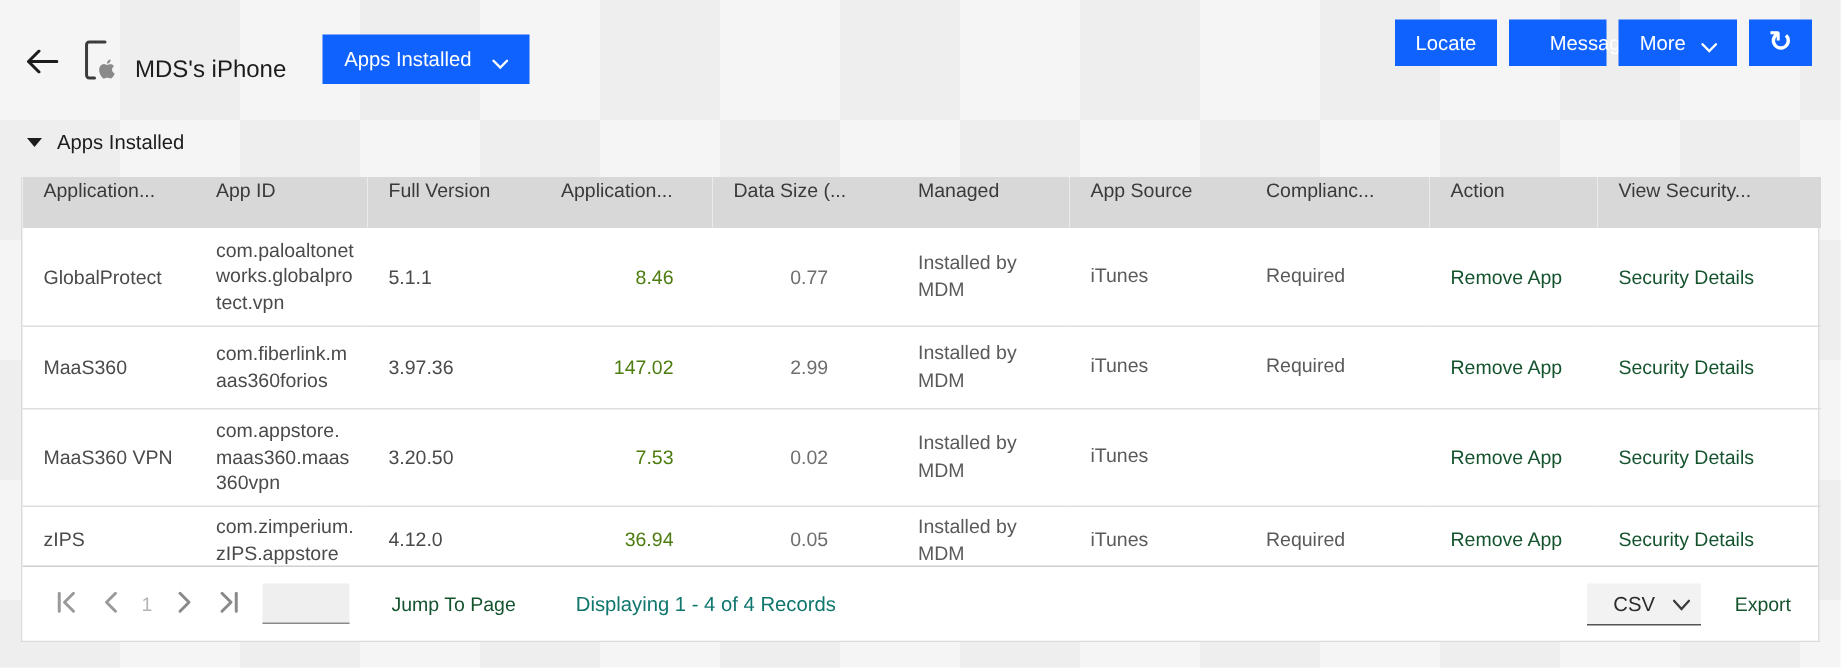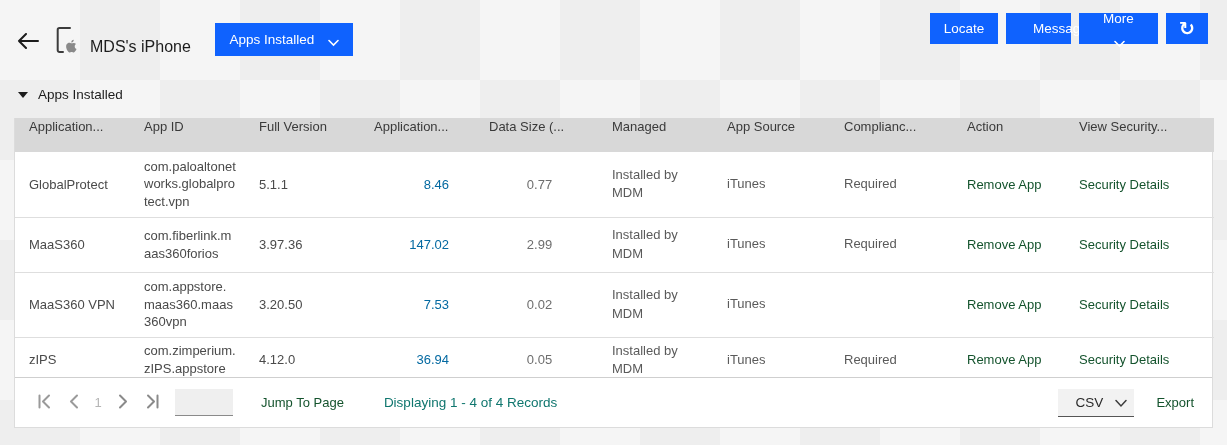--- a/index.html
+++ b/index.html
@@ -20,21 +20,21 @@
   .back-btn { margin-left:14px; width:28px; height:28px; border:none; background:transparent; cursor:pointer; display:flex; align-items:center; justify-content:center; }
   .device-icon { margin-left:8px; width:30px; height:32px; display:flex; align-items:center; justify-content:center; }
   .page-title { margin-left:10px; font-size:16px; color:#1c1c1c; }
   .btn { background:#0f62fe; color:#fff; border:none; font-size:13.5px; font-family:inherit; cursor:pointer; display:inline-flex; align-items:center; justify-content:center; }
   .view-btn { margin-left:24px; height:33px; min-width:138px; padding:0 14px; gap:14px; }
   .actions { position:absolute; right:19px; top:13px; display:flex; gap:8px; align-items:center; }
   .actions .btn { height:31px; }
   .locate-btn { width:68px; }
   .message-btn { width:65px;padding-left:44px; }
   .buzz-btn { width:83px; }
-  .more-btn { width:79px; gap:10px;flex-direction:column; }
+  .more-btn { width:79px; gap:10px; }
   .refresh-btn { width:42px; font-size:19px; font-weight:bold; }
   .chev { display:inline-block; width:10px; height:10px; }
   .section-hdr { position:absolute; top:87px; left:18px; display:flex; align-items:center; gap:10px; cursor:pointer; }
   .caret-down { width:0; height:0; border-left:5px solid transparent; border-right:5px solid transparent; border-top:6px solid #1c1c1c; }
   .section-title { font-size:13.5px; color:#1c1c1c; }
   .card { position:absolute; top:118px; left:14px; width:1199px; height:310px; background:#fff; border:1px solid #dcdcdc; border-top:none; }
   table { border-collapse:collapse; table-layout:fixed; width:1199px; font-size:13px; }
   th { background:#d8d8d8; height:34px; text-align:left; font-weight:normal; color:#3a3a3a; padding:0 8px 18px 14px; white-space:nowrap; overflow:hidden; cursor:pointer; }
   td { padding:4px 8px 4px 14px; vertical-align:middle; color:#4a4a4a; border-top:1px solid #dedede; }
   tr.r1 td { height:65px; border-top:none; }
@@ -45,21 +45,21 @@
   .col-appid { width:115px; }
   .col-ver   { width:115px; }
   .col-asize { width:115px; }
   .col-dsize { width:123px; }
   .col-mng   { width:115px; }
   .col-src   { width:117px; }
   .col-cmp   { width:123px; }
   .col-act   { width:112px; }
   .col-sec   { width:149px; }
   td.appid { word-break:break-all; line-height:1.35; }
-  td.num { text-align:right; padding-right:26px; color:#0369a1; }
+  td.num { text-align:right; padding-right:26px; color:#4d7c0f; }
   td.dnum { color:#6e6e6e;text-align:center; }
   td.soft { color:#5a5a5a; line-height:1.4; }
   a.tlink { color:#14532d; text-decoration:none; cursor:pointer; font-size:13px; }
   .tfooter { position:absolute; bottom:0; left:0; width:100%; height:50px; border-top:1px solid #cfcfcf; display:flex; align-items:center; padding:0 18px; background:#fff; }
   .pager { display:flex; align-items:center; gap:7px; }
   .pg-btn { background:transparent; border:none; cursor:pointer; width:22px; height:22px; display:flex; align-items:center; justify-content:center; padding:0; }
   .pg-num { color:#b5b5b5; font-size:13px; width:14px; text-align:center; cursor:pointer; }
   .jump-input { margin-left:12px; width:58px; height:27px; background:#efefef; border:none; border-bottom:1px solid #8a8a8a; font-family:inherit; font-size:13px; padding:0 6px; }
   .jump-link { margin-left:28px; }
   .records { margin-left:40px; font-size:13.5px; color:#0f766e; }

